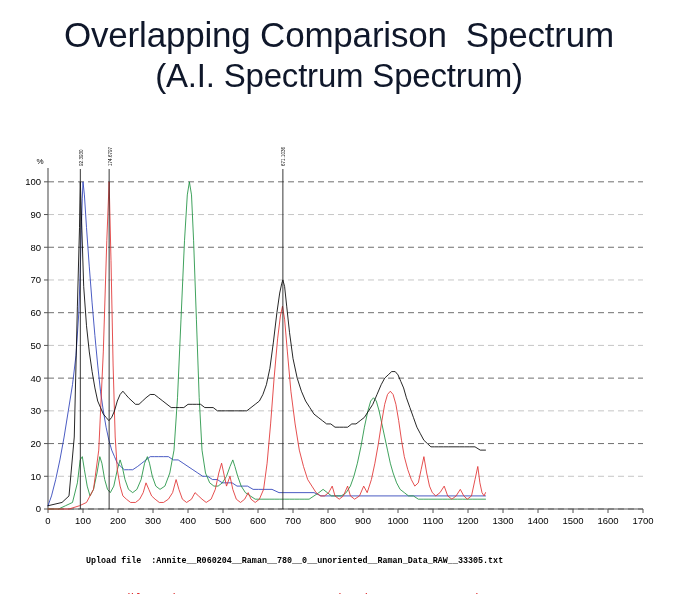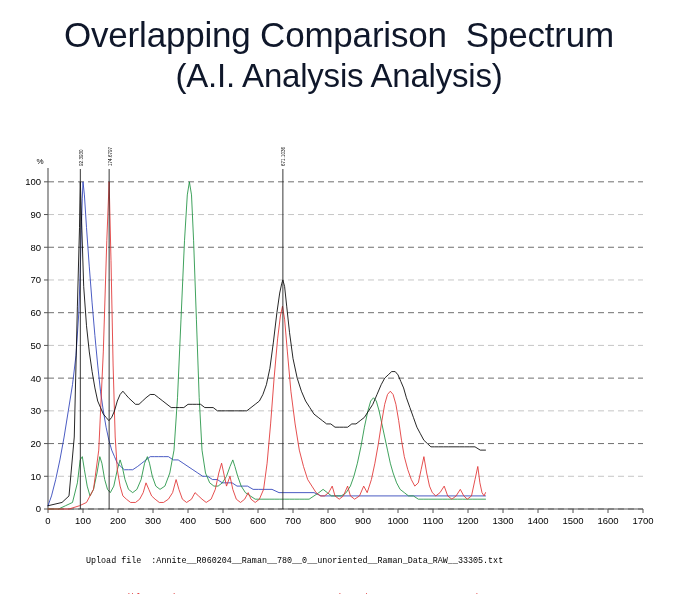--- a/index.html
+++ b/index.html
@@ -62,32 +62,33 @@
     top: 530px;
     width: 560px;
     font-family: "Liberation Mono", monospace;
     font-size: 8.4px;
     line-height: 12.4px;
     white-space: pre;
   }
   .legend-row {
     display: block;
     white-space: pre;
+    font-weight: bold;
   }
   .legend-label { }
   .legend-value { }
   .lg-upload { color: #000000; }
   .lg-first  { color: #e03030; }
 </style>
 </head>
 <body>
 
 <div id="title-block">
   <div id="title-line-1">Overlapping Comparison  Spectrum</div>
-  <div id="title-line-2">(A.I. Analysis Analysis)</div>
+  <div id="title-line-2">(A.I. Spectrum Spectrum)</div>
 </div>
 
 <div id="figure">
   <svg id="plot-svg" width="678" height="380" viewBox="0 0 678 380">
     <g id="grid-layer">
         <line x1="48" y1="364" x2="643" y2="364" stroke="#4a4a4a" stroke-width="0.8" stroke-dasharray="6 4"></line>
         <line x1="48" y1="331.28155339805824" x2="643" y2="331.28155339805824" stroke="#b8b8b8" stroke-width="0.8" stroke-dasharray="6 4"></line>
         <line x1="48" y1="298.5631067961165" x2="643" y2="298.5631067961165" stroke="#4a4a4a" stroke-width="0.8" stroke-dasharray="6 4"></line>
         <line x1="48" y1="265.84466019417476" x2="643" y2="265.84466019417476" stroke="#b8b8b8" stroke-width="0.8" stroke-dasharray="6 4"></line>
         <line x1="48" y1="233.126213592233" x2="643" y2="233.126213592233" stroke="#4a4a4a" stroke-width="0.8" stroke-dasharray="6 4"></line>

